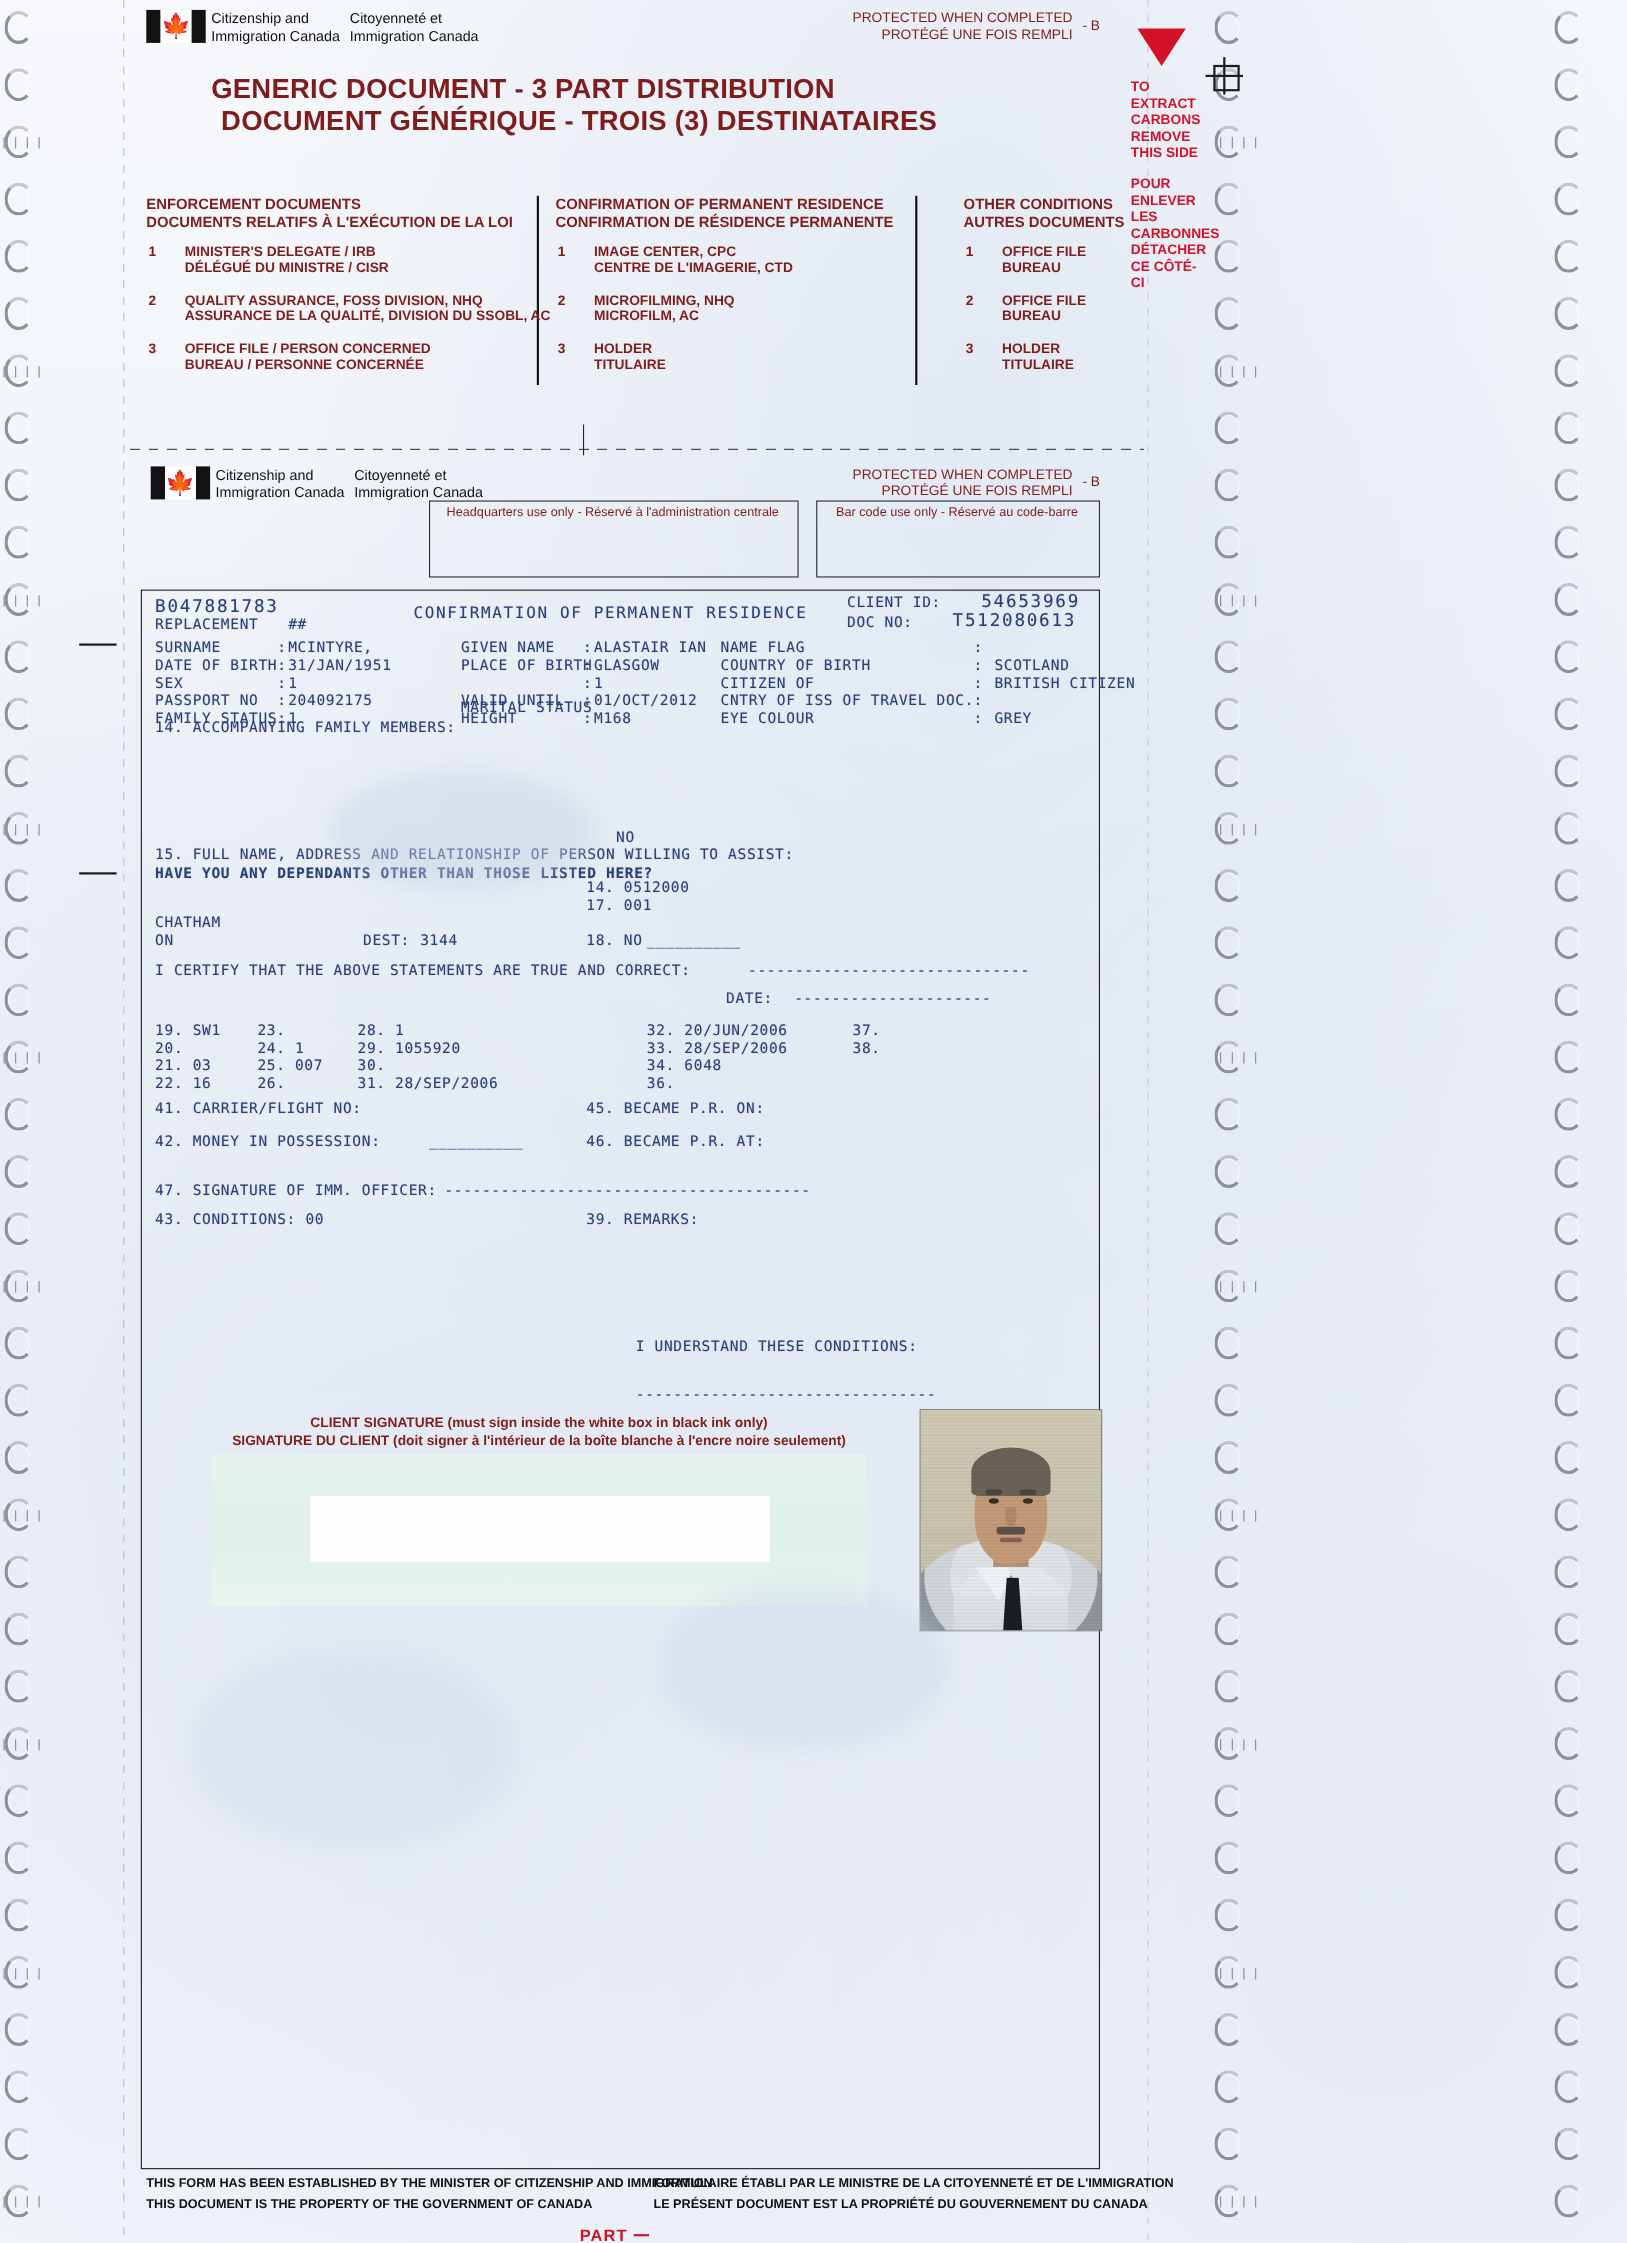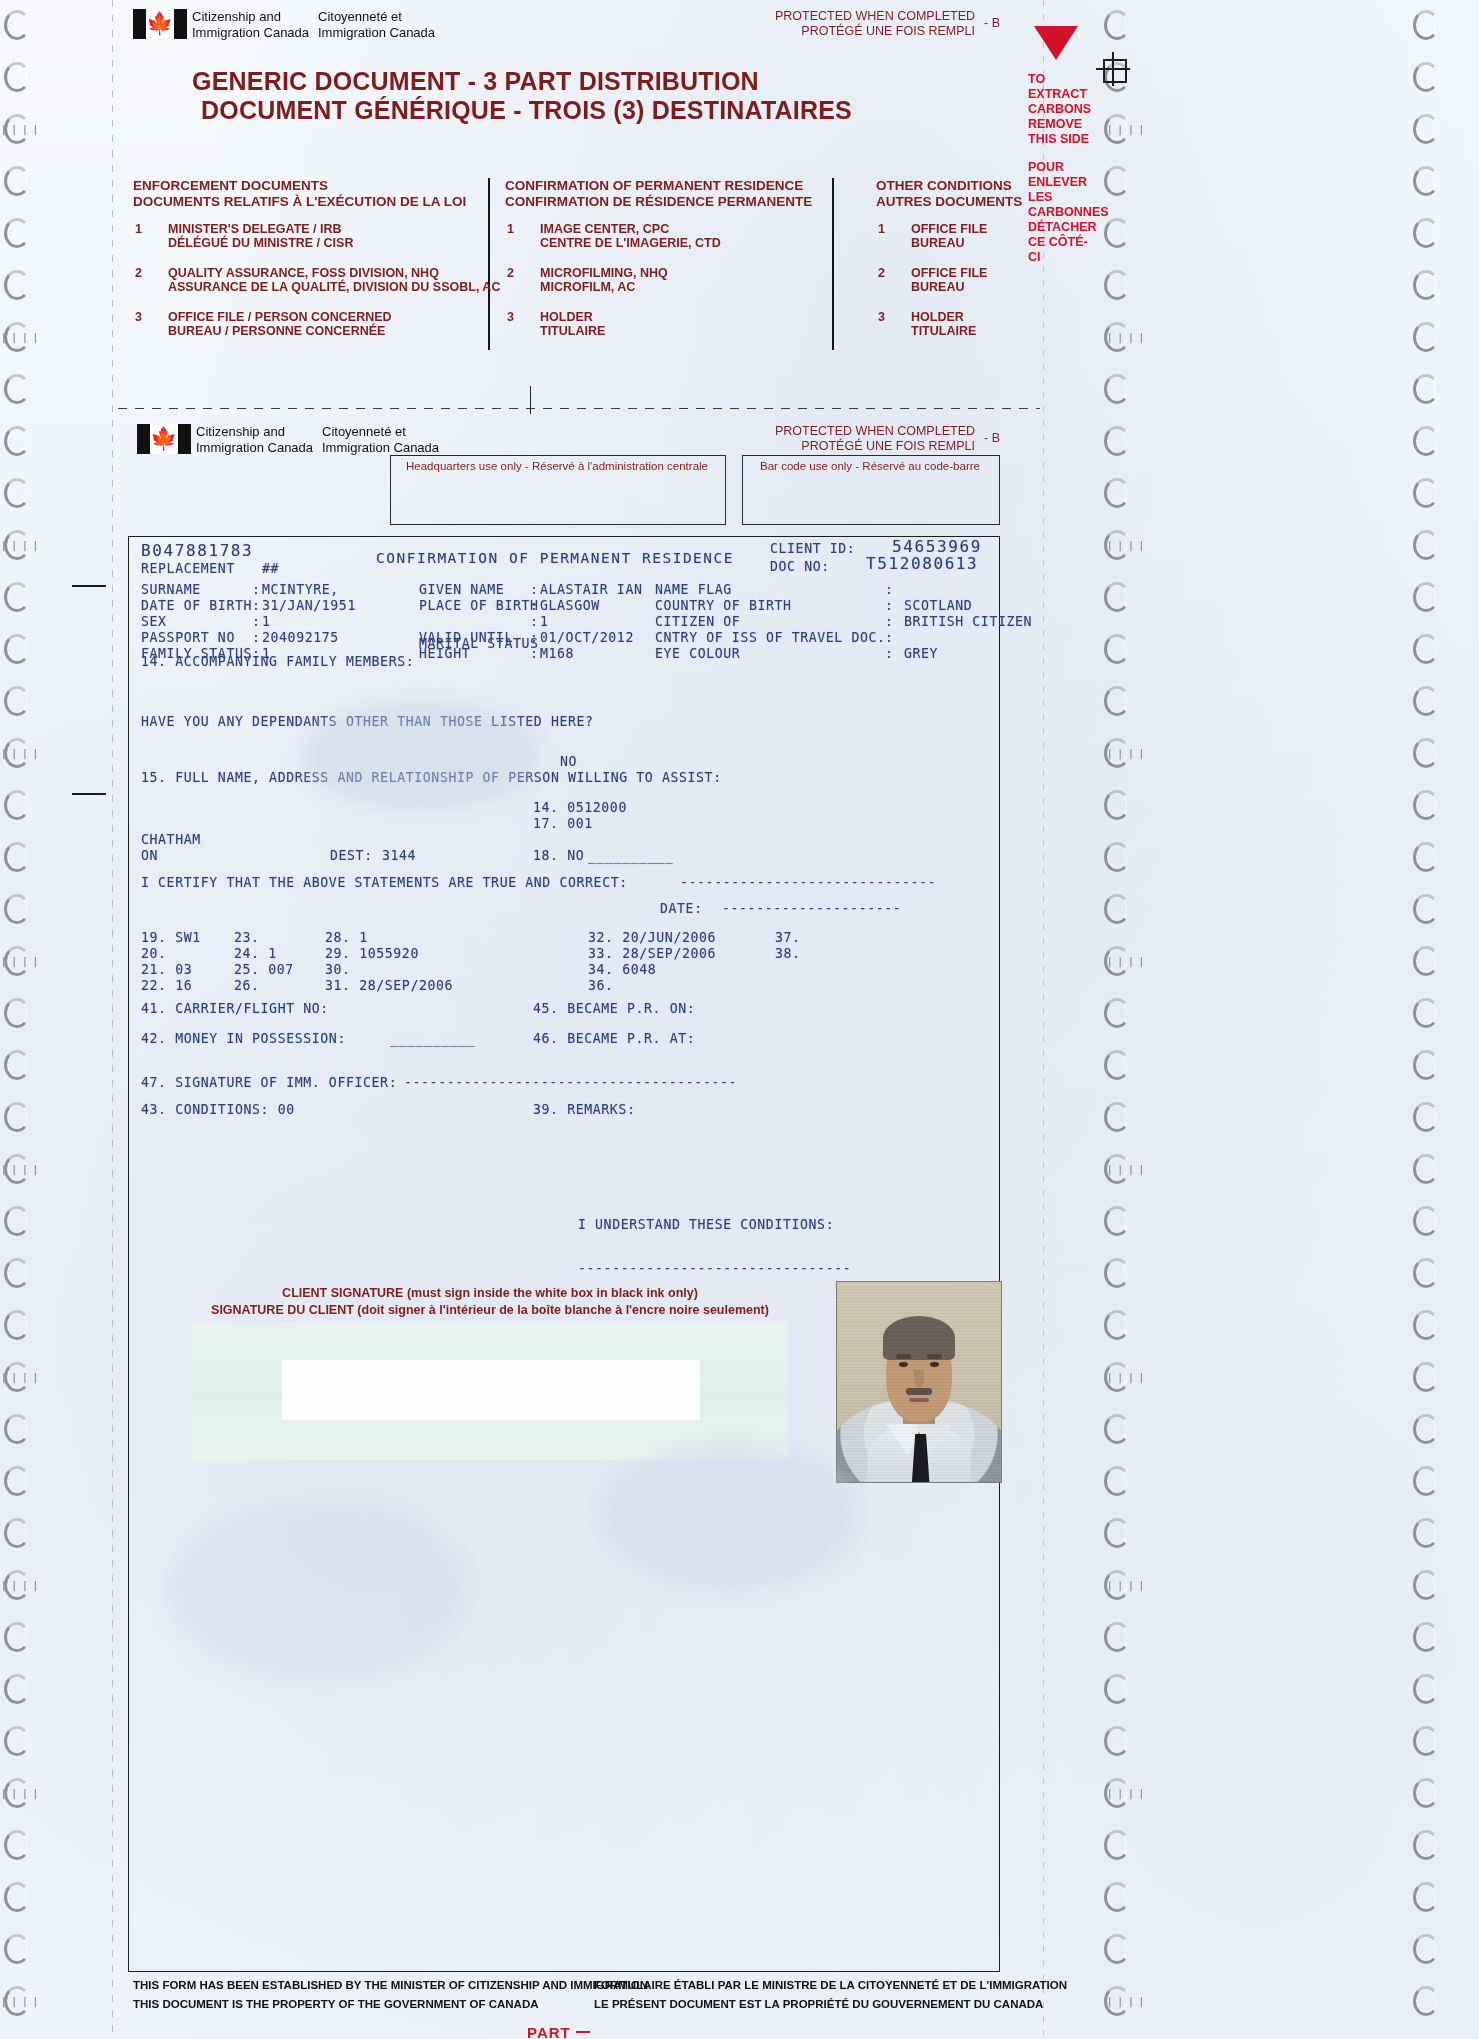--- a/index.html
+++ b/index.html
@@ -428,21 +428,21 @@
     <div class="dm" style="left: 904px; top: 613px;">BRITISH CITIZEN</div>
     <div class="dm" style="left: 655px; top: 629px;">CNTRY OF ISS OF TRAVEL DOC.</div>
     <div class="dm" style="left: 885px; top: 629px;">:</div>
     <div class="dm" style="left: 655px; top: 645px;">EYE COLOUR</div>
     <div class="dm" style="left: 885px; top: 645px;">:</div>
     <div class="dm" style="left: 904px; top: 645px;">GREY</div>
   </div>
 
 <div class="dm" style="left:141px;top:653px;">14. ACCOMPANYING FAMILY MEMBERS:</div>
 
-<div class="dm" style="left:141px;top:713px;">HAVE YOU ANY DEPENDANTS OTHER THAN THOSE LISTED HERE?</div>
+<div class="dm" style="left:141px;top:786px;font-weight:bold;">HAVE YOU ANY DEPENDANTS OTHER THAN THOSE LISTED HERE?</div>
 <div class="dm" style="left:560px;top:753px;">NO</div>
 <div class="dm" style="left:141px;top:769px;">15. FULL NAME, ADDRESS AND RELATIONSHIP OF PERSON WILLING TO ASSIST:</div>
 
 <div class="dm" style="left:533px;top:799px;">14. 0512000</div>
 <div class="dm" style="left:533px;top:815px;">17. 001</div>
 
 <div class="dm" style="left:141px;top:831px;">CHATHAM</div>
 <div class="dm" style="left:141px;top:847px;">ON</div>
 <div class="dm" style="left:330px;top:847px;">DEST:</div>
 <div class="dm" style="left:382px;top:847px;">3144</div>

